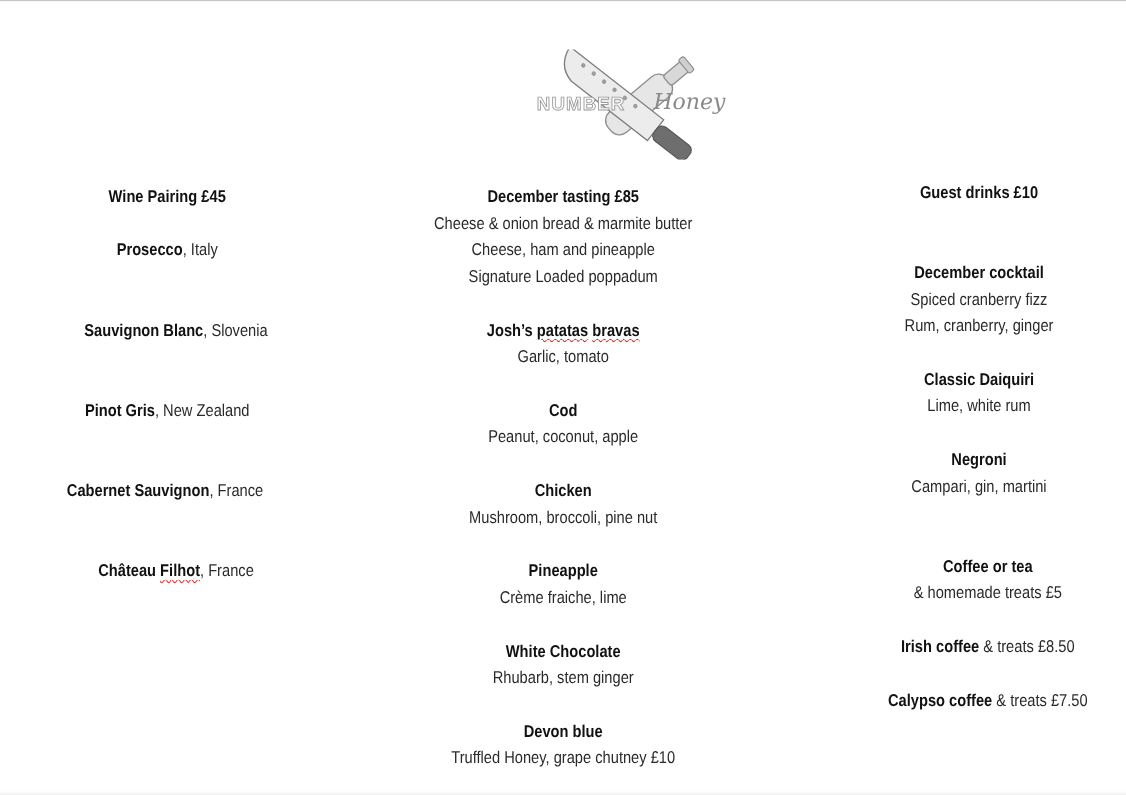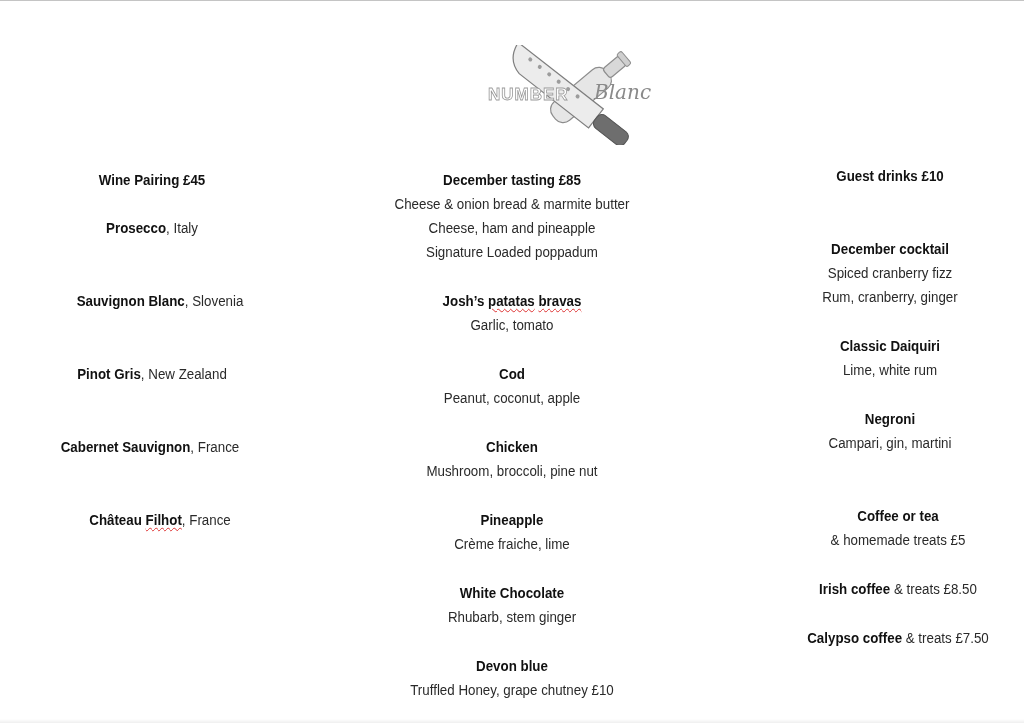--- a/index.html
+++ b/index.html
@@ -86,21 +86,21 @@
       <circle cx="30" cy="44" r="2" fill="#9c9c9c"></circle>
       <circle cx="42" cy="44" r="2" fill="#9c9c9c"></circle>
       <circle cx="54" cy="44" r="2" fill="#9c9c9c"></circle>
       <circle cx="66" cy="44" r="2" fill="#9c9c9c"></circle>
       <circle cx="78" cy="44" r="2" fill="#9c9c9c"></circle>
       <circle cx="90" cy="44" r="2" fill="#9c9c9c"></circle>
       <rect x="118" y="42" width="38" height="16" rx="6" fill="#6e6e6e" stroke="#555" stroke-width="1"></rect>
     </g>
   </svg>
   <span class="logo-text">NUMBER</span>
-  <span class="logo-script">Blanc</span>
+  <span class="logo-script">Honey</span>
 </div>
 
 <div>
   <div class="t b center" style="left:52px; top:170px; width:200px;">Wine Pairing £45</div>
 
   <div class="t center" style="left:52px; top:218px; width:200px;">
     <span class="b">Prosecco</span><span class="n">, Italy</span>
   </div>
 
   <div class="t center" style="left:40px; top:291px; width:240px;">

